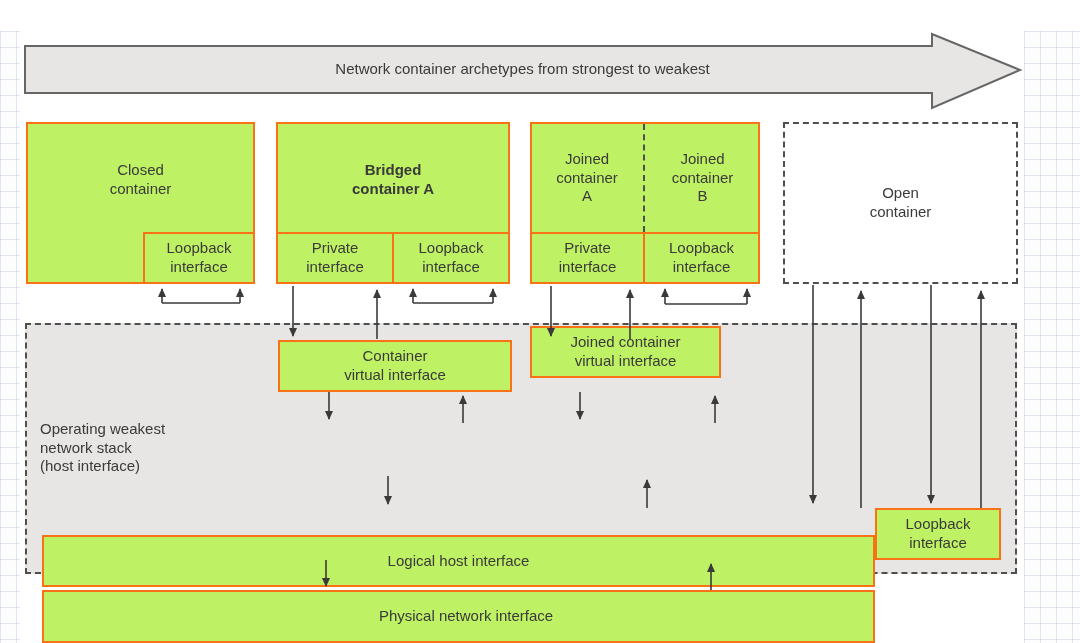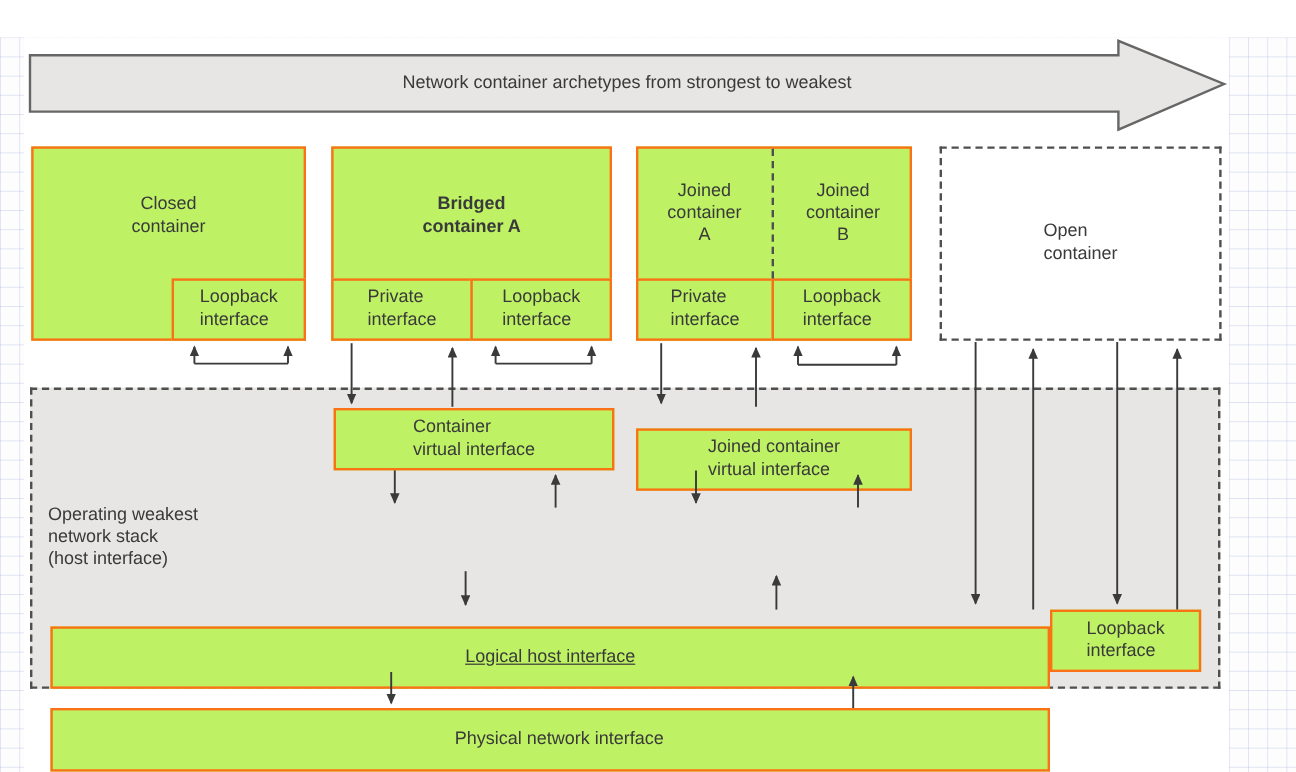--- a/index.html
+++ b/index.html
@@ -17,21 +17,21 @@
     background-size:16px 16px;
   }
   .diagram-bg{position:absolute;left:20px;top:0;width:1004px;height:615px;background:#fff;z-index:1;}
   .box{position:absolute;box-sizing:border-box;background:#bef264;border:2px solid #f97316;z-index:3;}
   .dashedbox{position:absolute;box-sizing:border-box;border:2px dashed #4f4f4f;z-index:2;}
   .lbl{
     position:absolute;display:flex;align-items:center;justify-content:center;
     text-align:center;white-space:pre-line;font-size:15px;line-height:1.25;z-index:4;
   }
   .lbl.left{justify-content:flex-start;text-align:left;}
-  .fill-lbl{width:100%;height:100%;display:flex;align-items:center;justify-content:center;text-align:left;white-space:pre-line;font-size:15px;line-height:1.25;}
+  .fill-lbl{width:100%;height:100%;display:flex;align-items:center;justify-content:center;text-align:center;white-space:pre-line;font-size:15px;line-height:1.25;}
   .arrows{position:absolute;inset:0;z-index:5;pointer-events:none;}
   .bannersvg{position:absolute;inset:0;z-index:2;pointer-events:none;}
   .divider-dashed{position:absolute;border-left:2px dashed #4f4f4f;z-index:4;}
 </style>
 </head>
 <body>
 
 <div class="stage">
 
   <div class="grid"></div>
@@ -86,25 +86,25 @@
 
   <div class="dashedbox" style="left:25px;top:292px;width:992px;height:251px;background:#e7e6e4;"></div>
   <div class="lbl left" style="left:40px;top:382px;width:200px;height:70px;">Operating weakest
 network stack
 (host interface)</div>
 
   <div class="box" style="left:278px;top:309px;width:234px;height:52px;">
     <div class="fill-lbl">Container
 virtual interface</div>
   </div>
-  <div class="box" style="left:530px;top:326px;width:230px;height:52px;">
+  <div class="box" style="left:530px;top:295px;width:191px;height:52px;">
     <div class="fill-lbl">Joined container
 virtual interface</div>
   </div>
-  <div class="box" style="left:42px;top:491px;width:833px;height:52px;text-decoration:underline;">
+  <div class="box" style="left:42px;top:504px;width:833px;height:52px;">
     <div class="fill-lbl">Logical host interface</div>
   </div>
   <div class="box" style="left:875px;top:477px;width:126px;height:52px;">
     <div class="fill-lbl">Loopback
 interface</div>
   </div>
 
   <div class="box" style="left:42px;top:559px;width:833px;height:53px;padding-left:15px;">
     <div class="fill-lbl">Physical network interface</div>
   </div>

